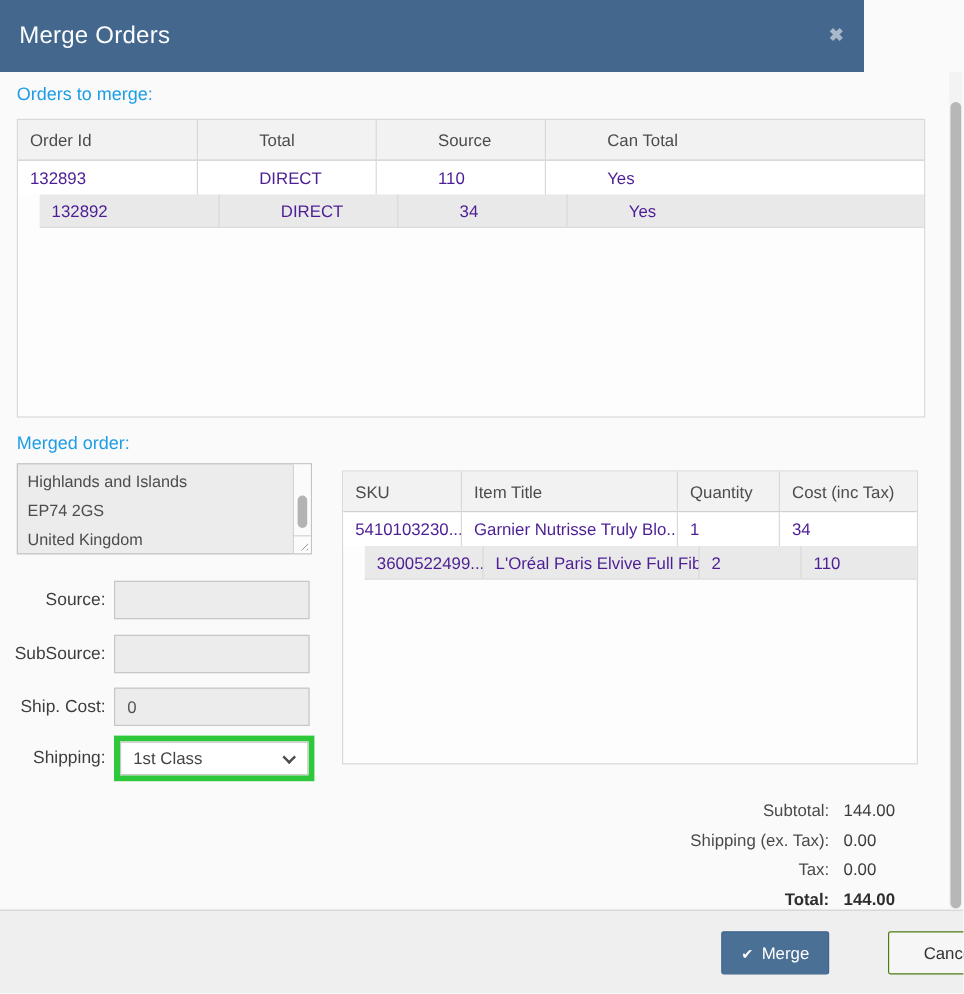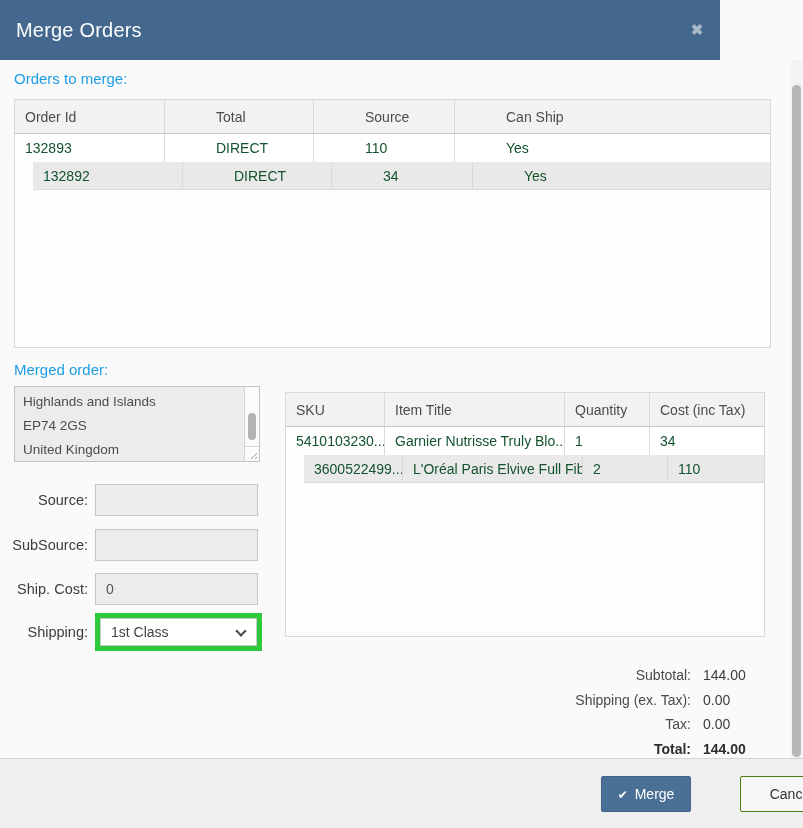--- a/index.html
+++ b/index.html
@@ -27,21 +27,21 @@
   .tbl-items  { left:285px; top:392px; width:480px; height:245px; }
   .thead { display:grid; height:34px; background:#f2f2f2; border-bottom:1px solid #c7c7c7; }
   .trow  { display:grid; height:28px; background:#fff; }
   .trow.alt { background:#e9e9e9; border-bottom:1px solid #dcdcdc;margin-left:18px; }
   .tbl-orders .thead, .tbl-orders .trow { grid-template-columns:150px 108px 100px 1fr;gap:41px; }
   .tbl-items  .thead, .tbl-items  .trow { grid-template-columns:99px 180px 85px 1fr; }
   .th, .td { padding-left:10px; display:flex; align-items:center; overflow:hidden;
              white-space:nowrap; border-right:1px solid #d9d9d9; }
   .th:last-child, .td:last-child { border-right:none; }
   .th { font-size:14px; color:#4c4c4c; }
-  .td { font-size:14px; color:#14532d; }
+  .td { font-size:14px; color:#4c1d95; }
 
   
   .addr { position:absolute; left:14px; top:386px; width:246px; height:76px;
           background:#ececec; border:1px solid #c3c3c3; }
   .addr-lines { position:absolute; left:8px; top:3px; right:18px; }
   .addr-line { font-size:13.5px; color:#4c4c4c; line-height:24px; white-space:nowrap; overflow:hidden; }
   .addr-scroll { position:absolute; top:0; right:0; bottom:15px; width:15px;
                  background:#fbfbfb; border-left:1px solid #d4d4d4; }
   .addr-thumb { position:absolute; left:3px; top:26px; width:8px; height:27px;
                 background:#b3b3b3; border-radius:4px; }
@@ -101,21 +101,21 @@
     <div class="close-btn">✖</div>
   </div>
 
   <div class="sec-label lbl-orders">Orders to merge:</div>
 
   <div class="tbl tbl-orders">
     <div class="thead">
       <div class="th">Order Id</div>
       <div class="th">Total</div>
       <div class="th">Source</div>
-      <div class="th">Can Ship</div>
+      <div class="th">Can Total</div>
     </div>
     <div class="trow">
       <div class="td">132893</div>
       <div class="td">DIRECT</div>
       <div class="td">110</div>
       <div class="td">Yes</div>
     </div>
     <div class="trow alt">
       <div class="td">132892</div>
       <div class="td">DIRECT</div>

